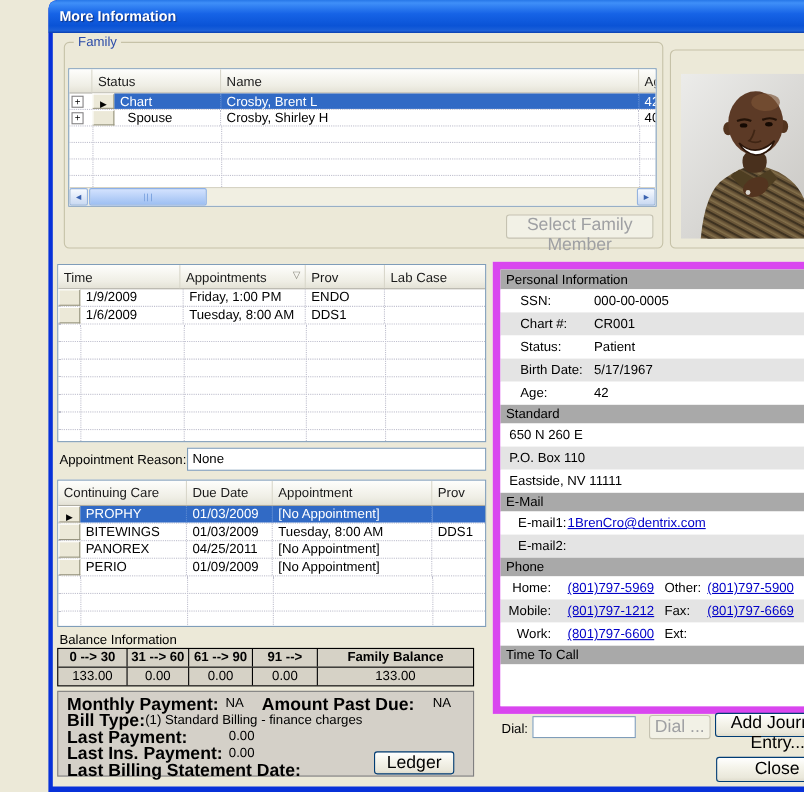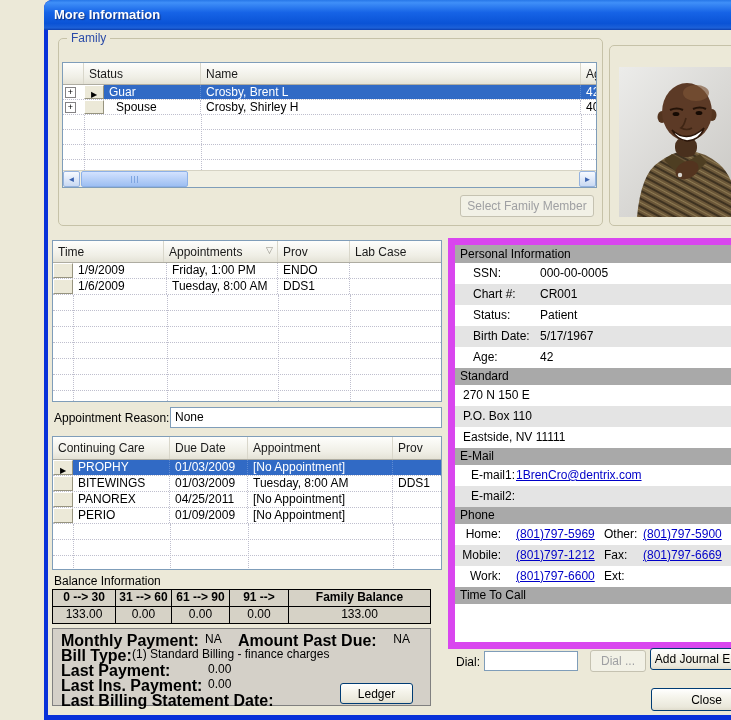--- a/index.html
+++ b/index.html
@@ -7,21 +7,21 @@
   .titlebar{position:absolute;left:0;top:0;width:731px;height:30px;border-radius:8px 8px 0 0;
     background:linear-gradient(180deg,#2777E8 0%,#3F8FF8 9%,#1663E6 42%,#0A53D6 78%,#1C60D8 93%,#0B3EAE 100%);}
   .titletext{display:block;padding:7px 0 0 10px;font-size:13px;font-weight:bold;color:#fff;text-shadow:1px 1px 1px #12327E;}
   .client{position:absolute;left:4px;top:30px;width:723px;height:685px;background:#ECE9D8;}
 
   .groupbox{position:absolute;border:1px solid #C6C2A8;border-radius:5px;box-sizing:border-box;}
   .gblabel{position:absolute;top:-8px;left:8px;background:#ECE9D8;padding:0 4px;color:#2B4BA8;font-size:12px;line-height:14px;}
 
   .btn{position:absolute;box-sizing:border-box;border:1px solid #003C74;border-radius:3px;
     background:linear-gradient(180deg,#FFFFFF 0%,#F5F4EB 40%,#EAE8DB 85%,#DFDCCC 100%);
-    font-size:12px;color:#000;text-align:center;font-family:inherit;padding:0;cursor:default;}
+    font-size:16px;color:#000;text-align:center;font-family:inherit;padding:0;cursor:default;}
   .btn.disabled{border-color:#C5C2B1;background:#F2F1E6;color:#9FA0A3;}
   .tfield{position:absolute;box-sizing:border-box;border:1px solid #7F9DB9;background:#fff;font-size:12px;padding:2px 4px;font-family:inherit;}
 
   .grid{position:absolute;background:#fff;border:1px solid #7F9DB9;box-sizing:border-box;overflow:hidden;}
   .ghead{display:flex;height:22px;background:linear-gradient(#FEFEFC,#EFEEE5 70%,#E4E2D6);border-bottom:1px solid #AEACA1;box-sizing:border-box;}
   .ghc{position:relative;box-sizing:border-box;padding:4px 0 0 5px;border-right:1px solid #D9D7CB;color:#1a1a1a;white-space:nowrap;overflow:hidden;}
   .grow{display:flex;height:16px;line-height:15px;white-space:nowrap;border-bottom:1px dotted #BFBFCE;box-sizing:border-box;}
   .grow15{height:15px;line-height:14px;}
   .gcell{box-sizing:border-box;padding:0 0 0 5px;border-right:1px dotted #BFBFCE;overflow:hidden;}
   .sel .gcell{background:#316AC5;color:#fff;border-right-color:#5E8BD2;}
@@ -82,21 +82,21 @@
       <div class="ghc" style="width:21px;"></div>
       <div class="ghc" style="width:117px;">Status</div>
       <div class="ghc" style="width:380px;">Name</div>
       <div class="ghc" style="flex:1;border-right:none;">Ag</div>
     </div>
     <div class="grow grow15 sel">
       <div class="treecell">
           <div class="expbox">+</div>
         </div>
       <div class="selcell">▶</div>
-      <div class="gcell" style="width:97px;">Guar</div>
+      <div class="gcell" style="width:97px;">Chart</div>
       <div class="gcell" style="width:380px;">Crosby, Brent L</div>
       <div class="gcell" style="flex:1;border-right:none;">42</div>
     </div>
     <div class="grow grow15">
       <div class="treecell">
           <div class="expbox">+</div>
         </div>
       <div class="selcell"></div>
       <div class="gcell" style="width:97px;padding-left:12px;">Spouse</div>
       <div class="gcell" style="width:380px;">Crosby, Shirley H</div>
@@ -285,21 +285,21 @@
       <span class="plabel">Birth Date:</span>
       <span class="pvalue">5/17/1967</span>
     </div>
     <div class="prow">
       <span class="plabel">Age:</span>
       <span class="pvalue">42</span>
     </div>
 
     <div class="shead" style="height:17px;line-height:17px;">Standard</div>
     <div class="prow">
-        <span class="aline">270 N 150 E</span>
+        <span class="aline">650 N 260 E</span>
       </div>
     <div class="prow alt">
         <span class="aline">P.O. Box 110</span>
       </div>
     <div class="prow">
         <span class="aline">Eastside, NV 11111</span>
       </div>
 
     <div class="shead" style="height:17px;line-height:17px;">E-Mail</div>
     <div class="prow">

